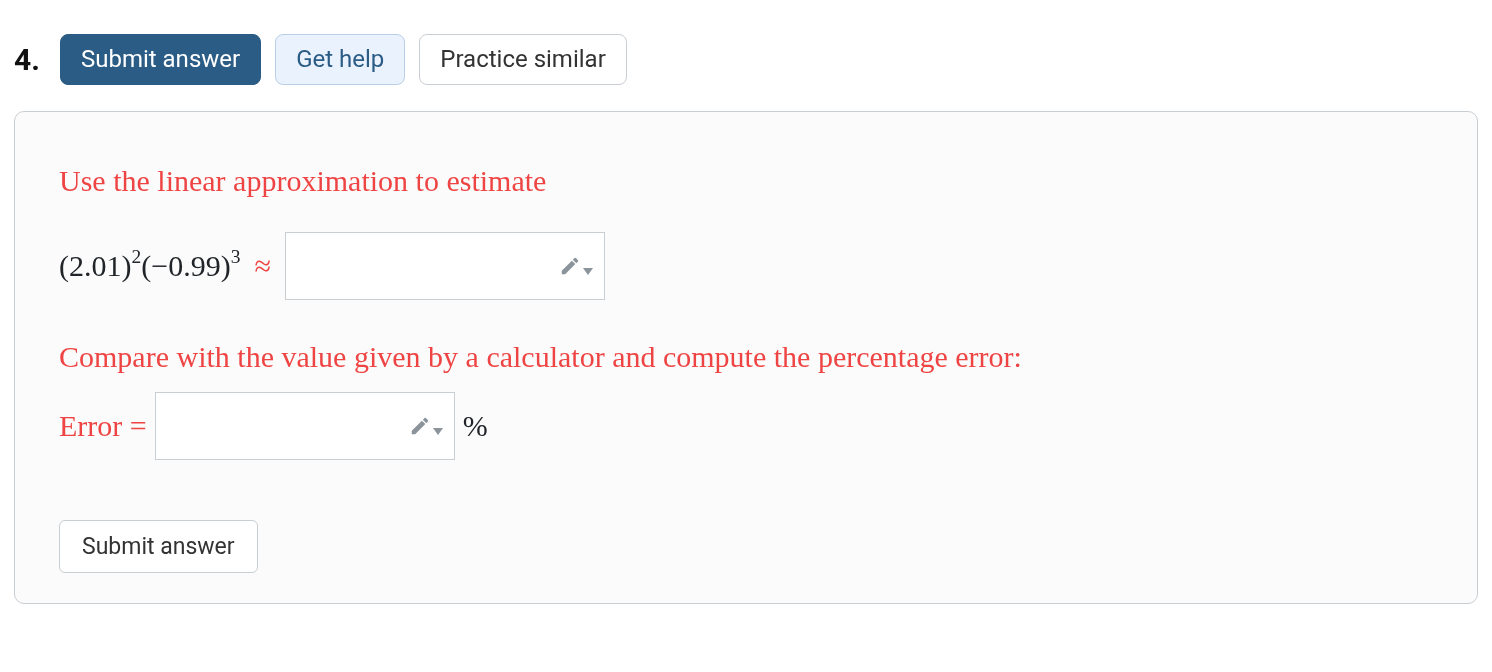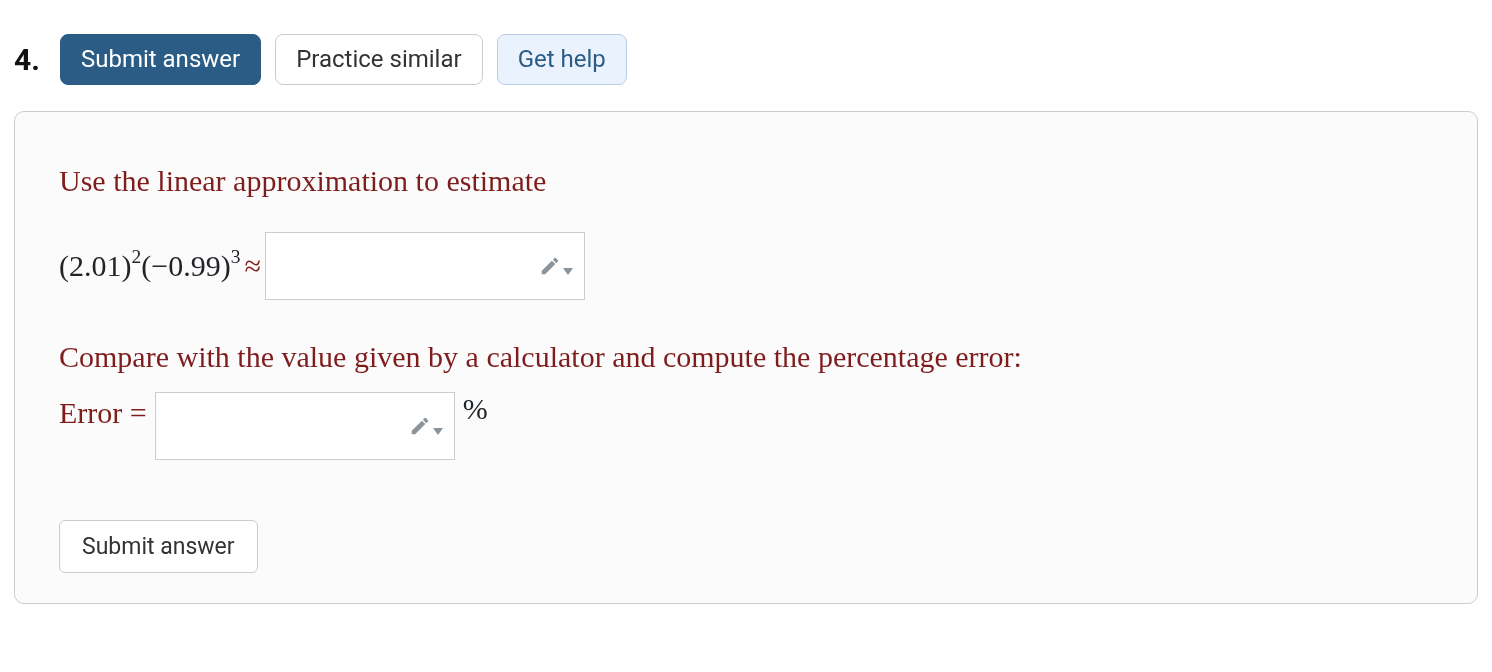--- a/index.html
+++ b/index.html
@@ -53,28 +53,29 @@
   .panel {
     border: 1px solid #c9ced3;
     border-radius: 10px;
     background: #fbfbfb;
     padding: 48px 44px 30px 44px;
   }
   .serif {
     font-family: Georgia, "Times New Roman", serif;
     font-size: 30px;
     line-height: 1.4;
-    color: #7f1d1d;
+    color: #ef4444;
   }
   .prompt-line {
     margin-bottom: 30px;
   }
   .expr-row {
     display: flex;
     align-items: center;
+    gap: 10px;
     margin-bottom: 36px;
   }
   .math {
     font-family: Georgia, "Times New Roman", serif;
     font-size: 30px;
   }
   .sup {
     font-size: 0.65em;
     vertical-align: super;
     position: relative;
@@ -120,21 +121,21 @@
     border-left: 5px solid transparent;
     border-right: 5px solid transparent;
     border-top: 7px solid #8b939b;
     margin-top: 12px;
   }
   .compare-line {
     margin-bottom: 14px;
   }
   .error-row {
     display: flex;
-    align-items: flex-start;
+    align-items: center;
     gap: 8px;
     margin-bottom: 60px;
   }
   .pct {
     font-family: Georgia, "Times New Roman", serif;
     font-size: 30px;
   }
   .bottom-row {
     display: flex;
     gap: 16px;
@@ -151,22 +152,22 @@
   }
 </style>
 </head>
 <body>
 
 <div class="page">
 
   <div class="top-row">
     <span class="q-number">4.</span>
     <button class="btn btn-primary">Submit answer</button>
+    <button class="btn btn-help">Get help</button>
     <button class="btn btn-outline">Practice similar</button>
-    <button class="btn btn-help">Get help</button>
   </div>
 
   <div class="panel">
 
     <div class="serif prompt-line">Use the linear approximation to estimate</div>
 
     <div class="expr-row">
       <span class="math">
         <span>(2.01)</span><span class="sup">2</span><span>(−0.99)</span><span class="sup">3</span>
       </span>

